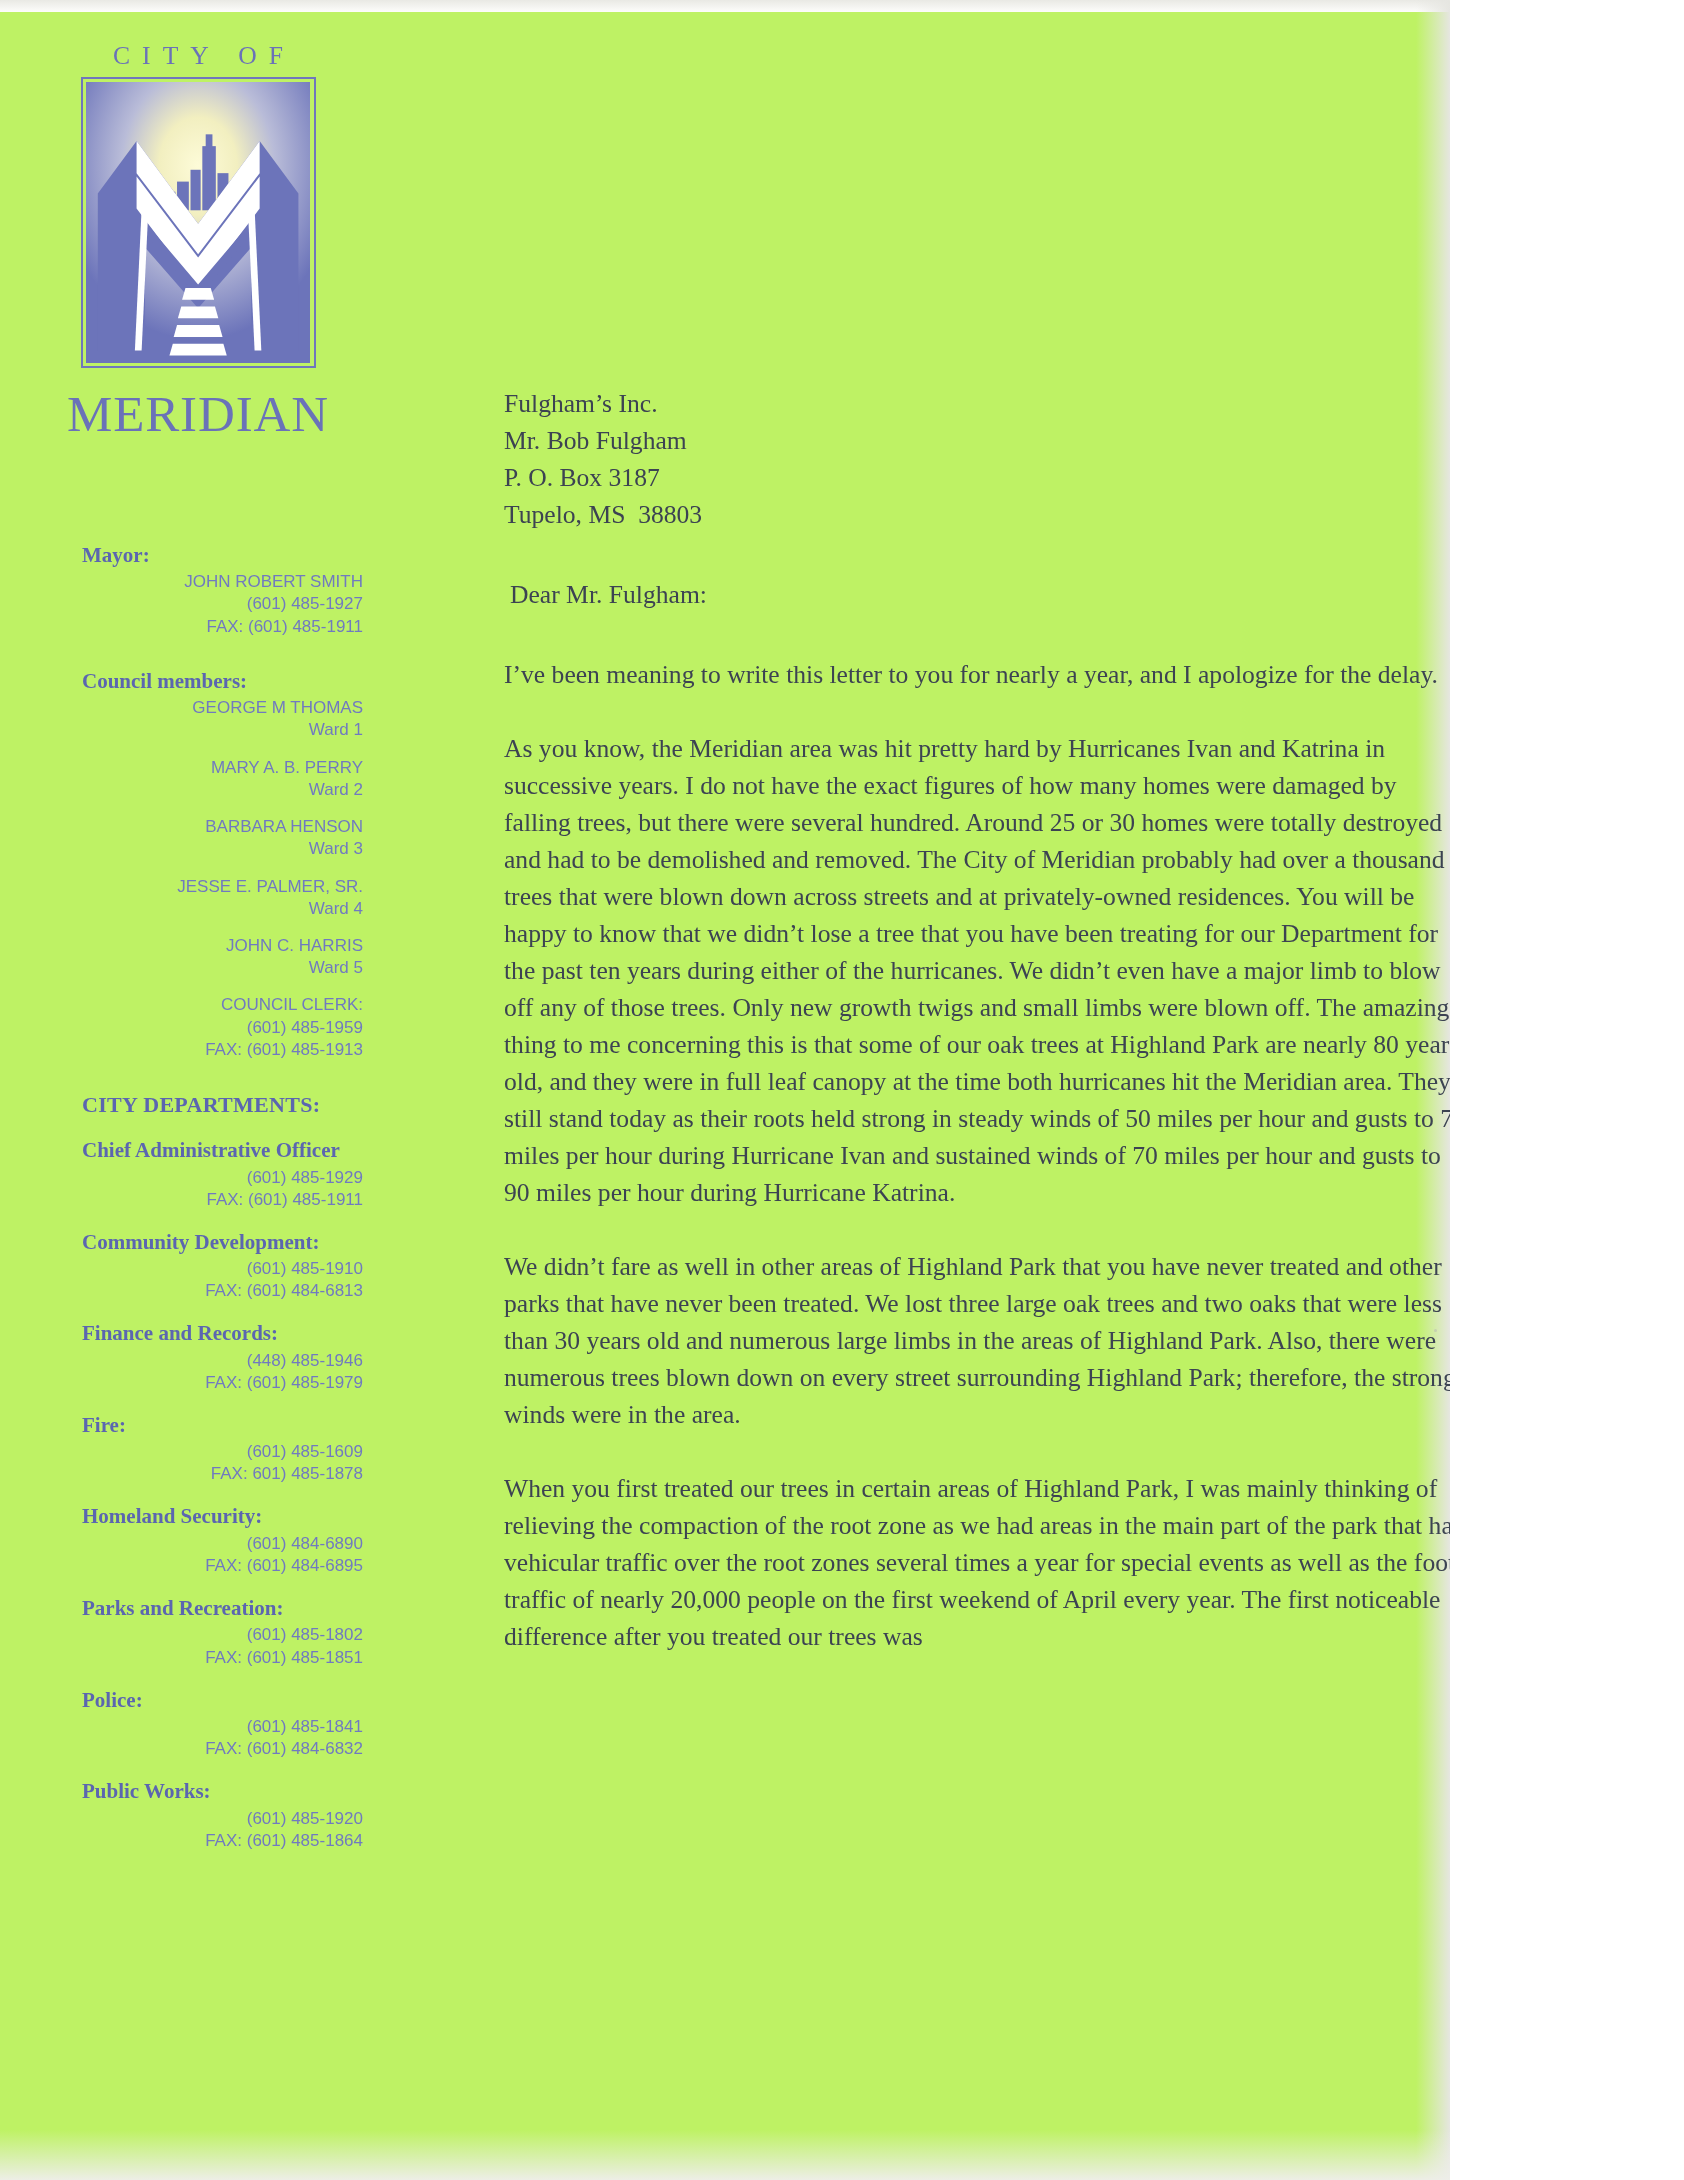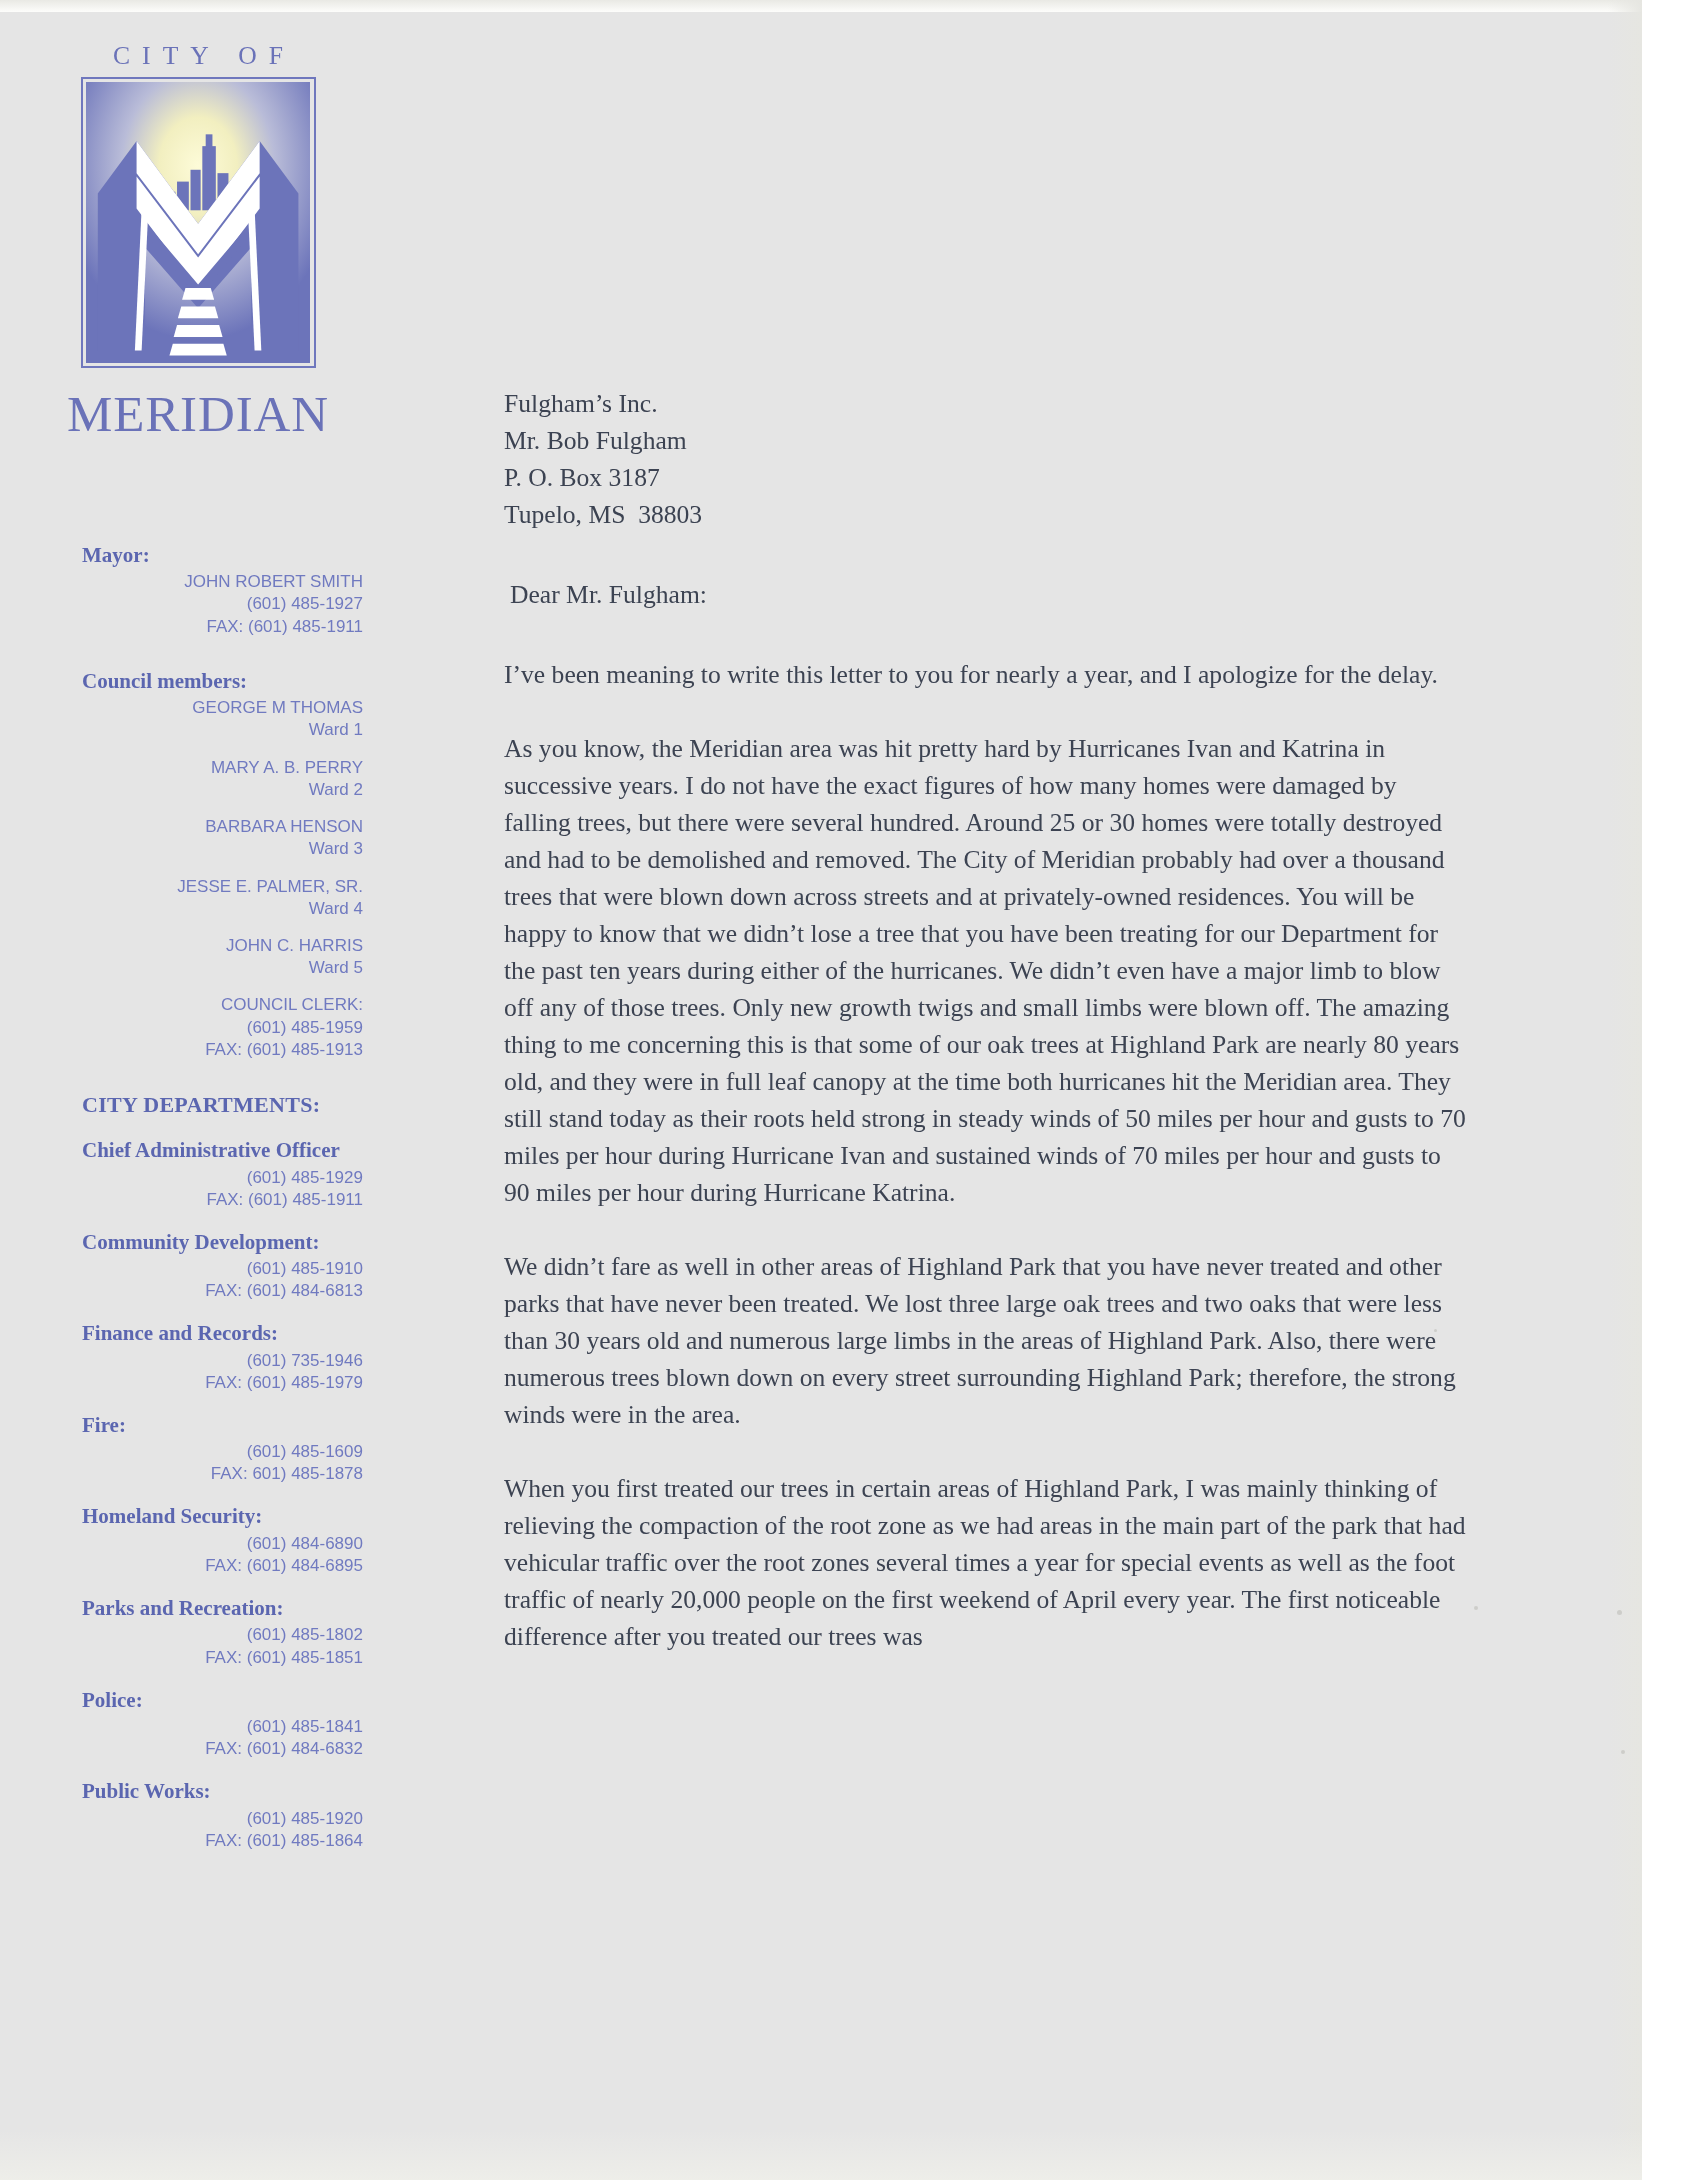--- a/index.html
+++ b/index.html
@@ -6,23 +6,23 @@
   html, body {
     margin: 0;
     padding: 0;
     background: #ffffff;
   }
   body {
     font-family: "Liberation Serif", serif;
   }
   .page {
     position: relative;
-    width: 1642px;
+    width: 1450px;
     height: 2181px;
-    background: #e5e5e5;
+    background: #bef264;
     overflow: hidden;
   }
   
   .scan-edge-top {
     position: absolute; left: 0; top: 0; width: 1685px; height: 12px;
     background: linear-gradient(180deg,#e9e9e4 0%, #fdfdfb 100%);
   }
   .scan-edge-right {
     position: absolute; right: 0; top: 0; width: 34px; height: 2181px;
     background: linear-gradient(270deg,#e6e6e1 0%, rgba(253,253,251,0) 100%);
@@ -270,21 +270,21 @@
         <div class="side-head-bold">Community Development:</div>
         <div class="side-indent">
           <div class="side-line">(601) 485-1910</div>
           <div class="side-line">FAX: (601) 484-6813</div>
         </div>
       </div>
 
       <div class="dept-block">
         <div class="side-head-bold">Finance and Records:</div>
         <div class="side-indent">
-          <div class="side-line">(601) 735-1946</div>
+          <div class="side-line">(448) 485-1946</div>
           <div class="side-line">FAX: (601) 485-1979</div>
         </div>
       </div>
 
       <div class="dept-block">
         <div class="side-head-bold">Fire:</div>
         <div class="side-indent">
           <div class="side-line">(601) 485-1609</div>
           <div class="side-line">FAX: 601) 485-1878</div>
         </div>

